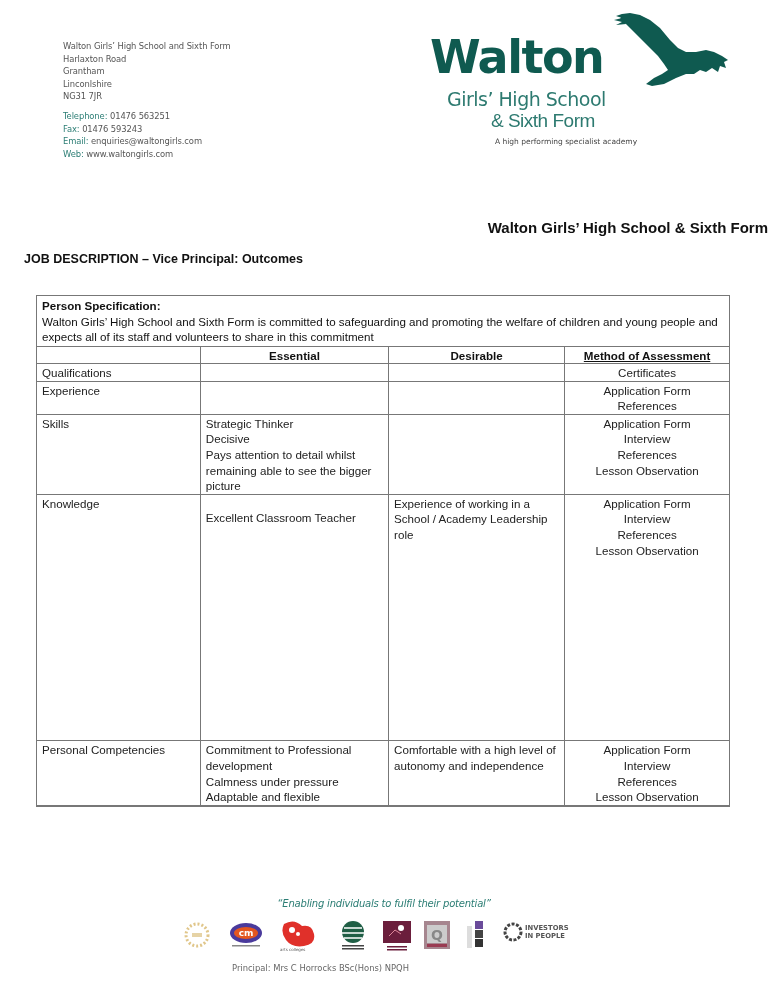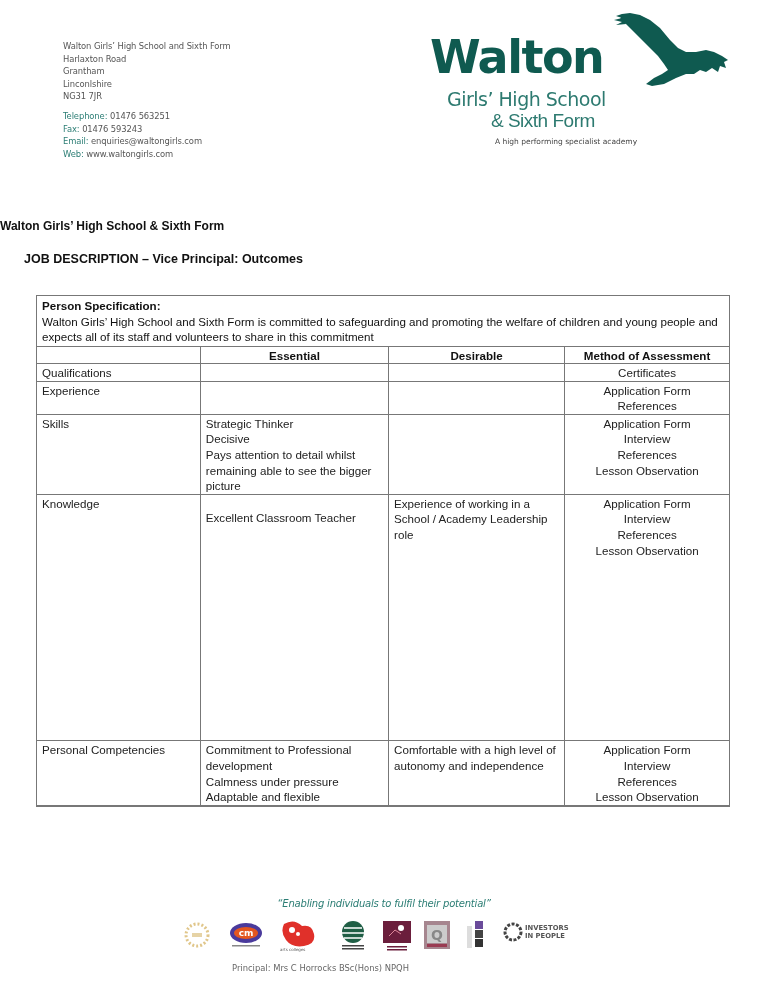--- a/index.html
+++ b/index.html
@@ -9,32 +9,32 @@
   .address .gap { height:7px; }
   .address .lbl { color:#2b7d74;text-align:right; }
 
   .logo { position:absolute; left:430px; top:12px; width:300px; height:130px; }
   .logo .word { position:absolute; left:0; top:22px; font-family:"DejaVu Sans", sans-serif; font-weight:bold; font-size:46px; color:#0f5a50; letter-spacing:-1.5px; line-height:46px; }
   .logo .sub1 { position:absolute; left:17px; top:76px; font-family:"DejaVu Sans", sans-serif; font-size:19px; color:#2d7a70; line-height:22px; letter-spacing:-0.5px; }
   .logo .sub2 { position:absolute; left:61px; top:98px; font-family:Liberation Sans, sans-serif; font-size:19px; color:#2d7a70; line-height:22px; letter-spacing:-0.5px; }
   .logo .tag { position:absolute; left:65px; top:125px; font-family:"DejaVu Sans", sans-serif; font-size:7.5px; color:#444; white-space:nowrap; }
   .logo svg { position:absolute; left:180px; top:0px; }
 
-  .doc-title { position:absolute; left:0; width:768px; top:219px; text-align:left; font-weight:bold; font-size:12px; }
+  .doc-title { position:absolute; left:0; width:768px; top:219px; text-align:right; font-weight:bold; font-size:15px; }
   .job-title { position:absolute; left:24px; top:252px; font-weight:bold; font-size:12.5px; }
 
   .spec { position:absolute; left:36px; top:295px; width:692px; border:1px solid #777; border-collapse:collapse; font-size:11.6px; }
   .spec .intro { padding:2px 5px 1px 5px; line-height:15.5px; }
   .spec .intro .head { font-weight:bold; }
   .spec table { width:100%; border-collapse:collapse; }
   .spec td { border:1px solid #777; vertical-align:top; padding:1px 5px 0 5px; line-height:15.6px; color:#222; }
   .spec tr td:first-child { border-left:none; }
   .spec tr td:last-child { border-right:none; }
   .spec thead td { font-weight:bold; text-align:center; color:#111; }
-  .c1 { width:150px; } .c2 { width:174px; } .c3 { width:162px; } .c4 { width:151px; }
+  .c1 { width:150px; } .c2 { width:174px; } .c3 { width:162px; } .c4 { width:151px;text-decoration:underline; }
   .center { text-align:center; }
   .spec tr.r-qual td { height:15px; }
   .spec tr.r-exp td { height:31px; }
   .spec tr.r-skills td { height:78px; }
   .spec tr.r-know td { height:230px; }
   .spec tr.r-pers td { height:62px; }
   .pad-top { padding-top:15.6px !important; }
 
   .footer-quote { position:absolute; left:0; width:768px; top:898px; text-align:center; font-family:"DejaVu Sans", sans-serif; font-style:italic; font-size:10px; color:#2b7d74; letter-spacing:-0.2px; }
   .logos { position:absolute; left:183px; top:920px; height:32px; width:420px; }

